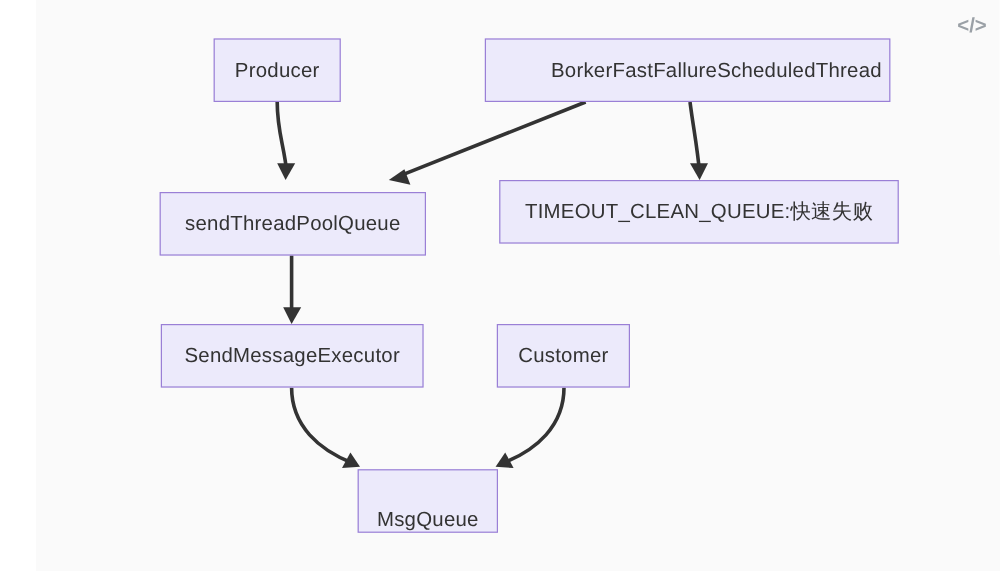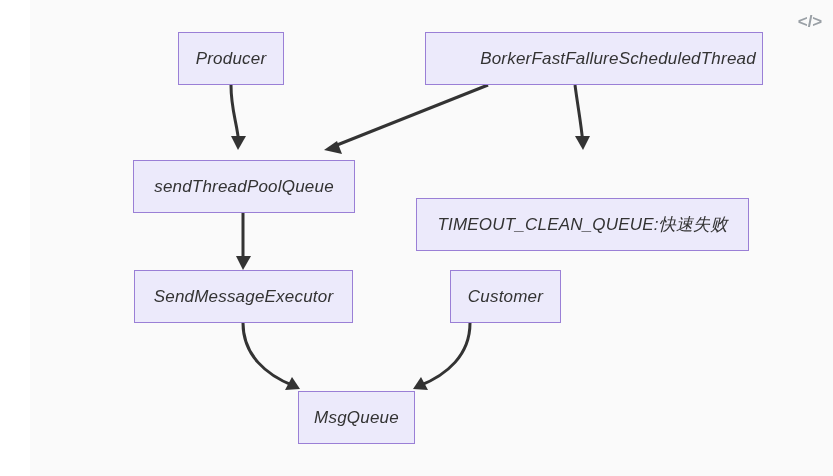--- a/index.html
+++ b/index.html
@@ -26,21 +26,20 @@
     width: 803px;
     height: 476px;
     background: #fafafa;
   }
   #diagram-layer {
     position: absolute;
     left: 0;
     top: 0;
     width: 690px;
     height: 476px;
-    font-style: italic;
   }
   .node {
     position: absolute;
     box-sizing: border-box;
     background: #eceafb;
     border: 1.5px solid #9a7fd6;
     color: #333333;
     display: flex;
     align-items: center;
     justify-content: center;
@@ -112,35 +111,35 @@
         </g>
         <g>
           <path class="edge-path" d="M 470 323 C 470 355 447 375 419 386"></path>
           <polygon class="arrow-head" points="413,389 421,377 428,390"></polygon>
         </g>
       </svg>
     <div id="node-layer">
         <div class="node" style="left: 178px; top: 32px; width: 106px; height: 53px;">
           <span>Producer</span>
         </div>
-        <div class="node" style="left: 425px; top: 32px; width: 338px; height: 53px; padding-left: 48px;">
+        <div class="node" style="left: 404px; top: 32px; width: 338px; height: 53px; padding-left: 48px;">
           <span>BorkerFastFallureScheduledThread</span>
         </div>
         <div class="node" style="left: 133px; top: 160px; width: 222px; height: 53px;">
           <span>sendThreadPoolQueue</span>
         </div>
-        <div class="node" style="left: 416px; top: 150px; width: 333px; height: 53px; margin-top: 48px;">
+        <div class="node" style="left: 416px; top: 150px; width: 333px; height: 53px;">
           <span>TIMEOUT_CLEAN_QUEUE:快速失败</span>
         </div>
         <div class="node" style="left: 134px; top: 270px; width: 219px; height: 53px; text-align: center;">
           <span>SendMessageExecutor</span>
         </div>
-        <div class="node" style="left: 414px; top: 270px; width: 111px; height: 53px; margin-left: 36px;">
+        <div class="node" style="left: 414px; top: 270px; width: 111px; height: 53px;">
           <span>Customer</span>
         </div>
-        <div class="node" style="left: 298px; top: 391px; width: 117px; height: 53px;">
+        <div class="node" style="left: 298px; top: 391px; width: 117px; height: 53px; align-items: flex-end;">
           <span>MsgQueue</span>
         </div>
       </div>
   </div>
 
   <div id="code-icon">&lt;/&gt;</div>
 </div>
 
 </body></html>

